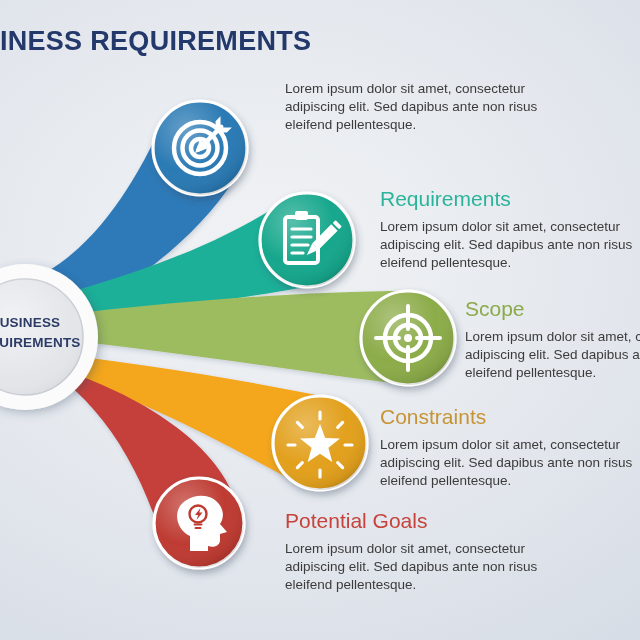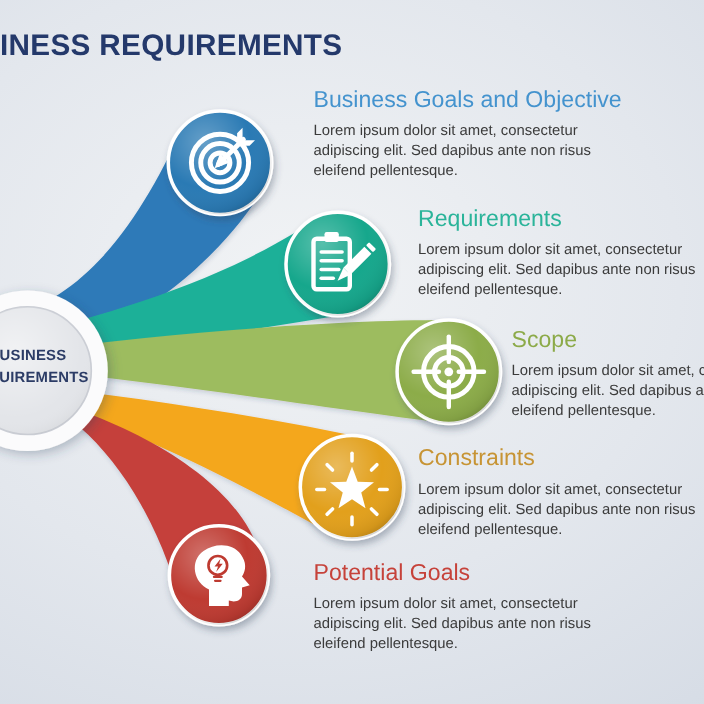--- a/index.html
+++ b/index.html
@@ -149,21 +149,20 @@
 </svg>
 
 <div id="slide-title" class="abs">BUSINESS REQUIREMENTS</div>
 
 <div id="hub-label" class="abs">
   <div>BUSINESS</div>
   <div>REQUIREMENTS</div>
 </div>
 
 <div id="sec-0" class="section">
-  <h3 style="color: rgb(68, 147, 206);">Business Goals and Objective</h3>
   <p>Lorem ipsum dolor sit amet, consectetur adipiscing elit. Sed dapibus ante non risus eleifend pellentesque.</p>
 </div>
 <div id="sec-1" class="section">
   <h3 style="color: rgb(43, 180, 154);">Requirements</h3>
   <p>Lorem ipsum dolor sit amet, consectetur adipiscing elit. Sed dapibus ante non risus eleifend pellentesque.</p>
 </div>
 <div id="sec-2" class="section">
   <h3 style="color: rgb(140, 170, 73);">Scope</h3>
   <p>Lorem ipsum dolor sit amet, consectetur adipiscing elit. Sed dapibus ante non risus eleifend pellentesque.</p>
 </div>

